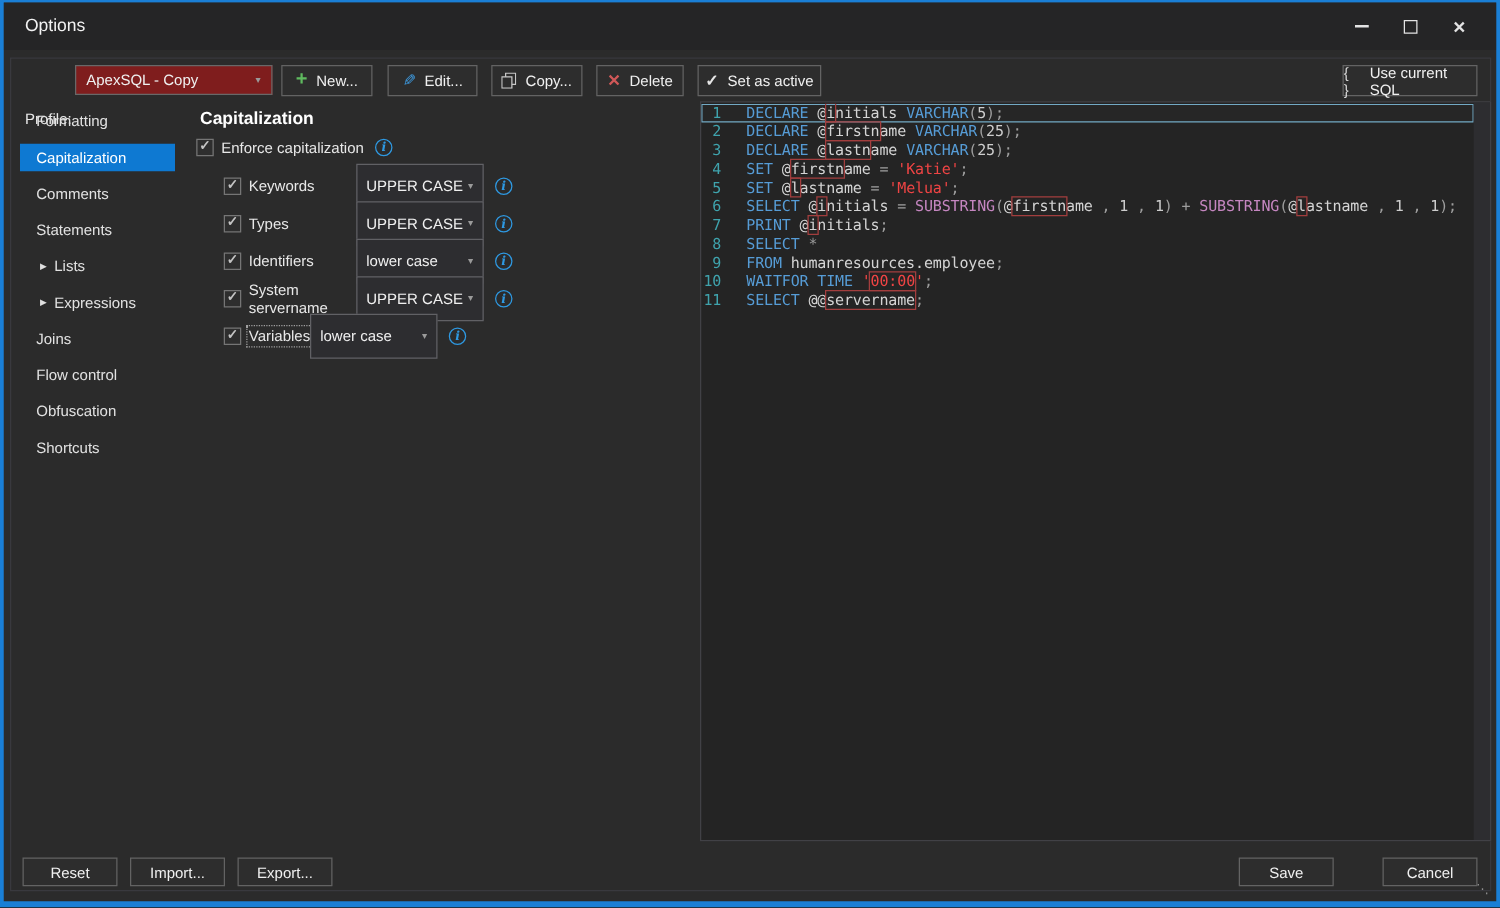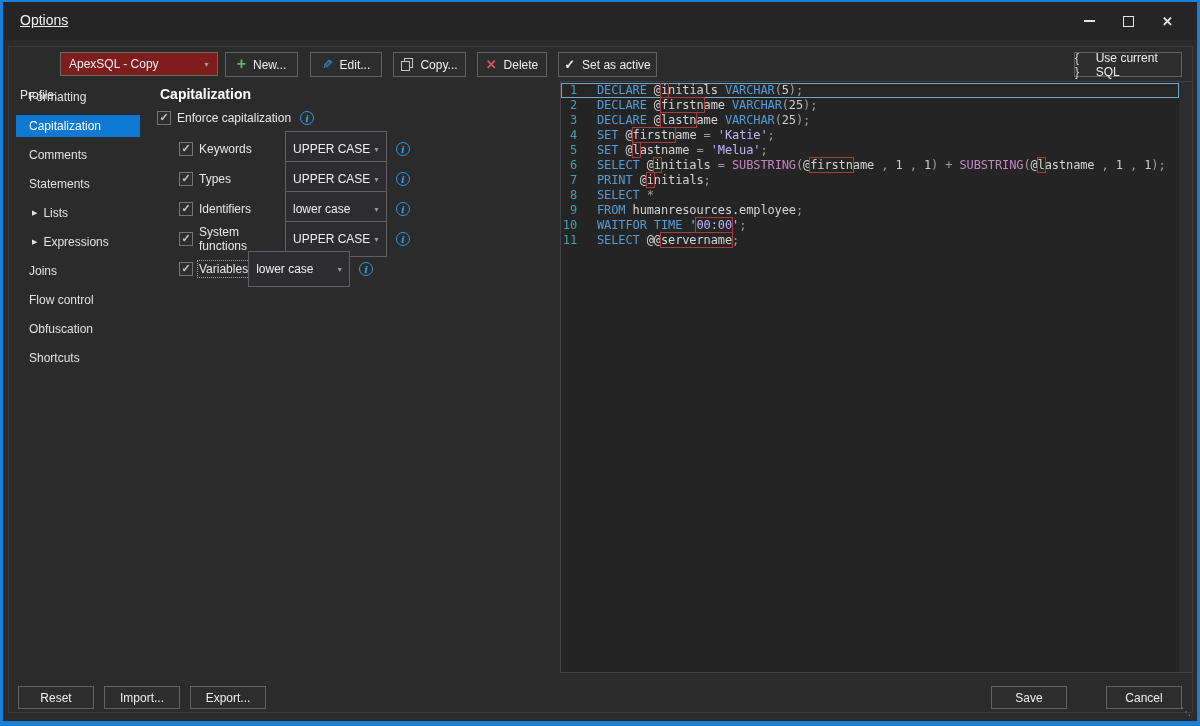--- a/index.html
+++ b/index.html
@@ -2,21 +2,21 @@
 <html><head>
 <meta charset="utf-8">
 <style>
   * { box-sizing: border-box; }
   body { margin: 0; background: #141414; font-family: "Liberation Sans", sans-serif; }
   .frame { width: 1200px; height: 726px; background: #1a7fd6; padding: 2px 3px 5px 3px; position: relative; }
   .window { position: relative; width: 100%; height: 100%; background: #2b2b2b; overflow: hidden; }
 
   
   .titlebar { position: absolute; left: 0; top: 0; right: 0; height: 38px; background: #252526; }
-  .title { position: absolute; left: 17px; top: 10px; font-size: 14px; color: #f2f2f2; text-decoration: underline; }
+  .title { position: absolute; left: 17px; top: 10px; font-size: 14px; color: #f2f2f2; }
   .win-controls { position: absolute; right: 10px; top: 4px; display: flex; }
   .win-btn { width: 39px; height: 30px; display: flex; align-items: center; justify-content: center; color: #e4e4e4; cursor: default; }
   .min-bar { width: 11px; height: 2px; background: #e4e4e4; }
   .max-box { width: 11px; height: 11px; border: 1.5px solid #e4e4e4; }
   .close-glyph { font-size: 13px; font-weight: bold; }
 
   
   .content-frame { position: absolute; left: 5px; top: 44px; width: 1185px; height: 667px; border: 1px solid #39393e; }
 
   
@@ -59,21 +59,21 @@
   .editor { position: absolute; left: 557px; top: 79px; width: 633px; height: 592px; background: #242424; border: 1px solid #414146; font-family: "DejaVu Sans Mono", monospace; font-size: 12px; letter-spacing: -0.12px; }
   .scroll-track { position: absolute; right: 0; top: 0; bottom: 0; width: 13px; background: #2d2d30; }
   .code-body { position: absolute; left: 0; top: 1px; right: 13px; bottom: 0; overflow: hidden; }
   .code-line { display: flex; height: 15px; line-height: 15px; white-space: pre; }
   .code-line.sel-line { box-shadow: inset 0 0 0 1px #72a9c4; background: #262626; }
   .line-num { flex: 0 0 16px; text-align: right; color: #3fa3ad; }
   .tokens { margin-left: 20px; }
   .t-k { color: #569cd6; }
   .t-v { color: #d4d4d4; }
   .t-p { color: #9e9e9e; }
-  .t-s { color: #c4b5fd; }
+  .t-s { color: #ef4444; }
   .t-f { color: #c586c0; }
   .t-d { color: #cdcdcd; }
   .boxed { outline: 1px solid #a33e3e; }
 
   
   .btn { position: absolute; top: 684px; width: 76px; height: 23px; background: #2d2d2d; border: 1px solid #636363; color: #f0f0f0; font-size: 12px; display: flex; align-items: center; justify-content: center; }
   .grip { position: absolute; right: 6px; bottom: 4px; color: #8e8e8e; font-size: 10px; }
 </style>
 </head>
 <body>
@@ -218,21 +218,21 @@
             <div class="dropdown">
               <span>lower case</span>
               <span class="dd-arrow">▼</span>
             </div>
             <span class="info-icon">i</span>
           </div>
           <div class="setting-row">
             <span class="checkbox">
               <span class="check-glyph">✓</span>
             </span>
-            <span class="row-label"><span class="lbl-inner">System functions</span></span>
+            <span class="row-label"><span class="lbl-inner">System servername</span></span>
             <div class="dropdown">
               <span>UPPER CASE</span>
               <span class="dd-arrow">▼</span>
             </div>
             <span class="info-icon">i</span>
           </div>
           <div class="setting-row">
             <span class="checkbox">
               <span class="check-glyph">✓</span>
             </span>

